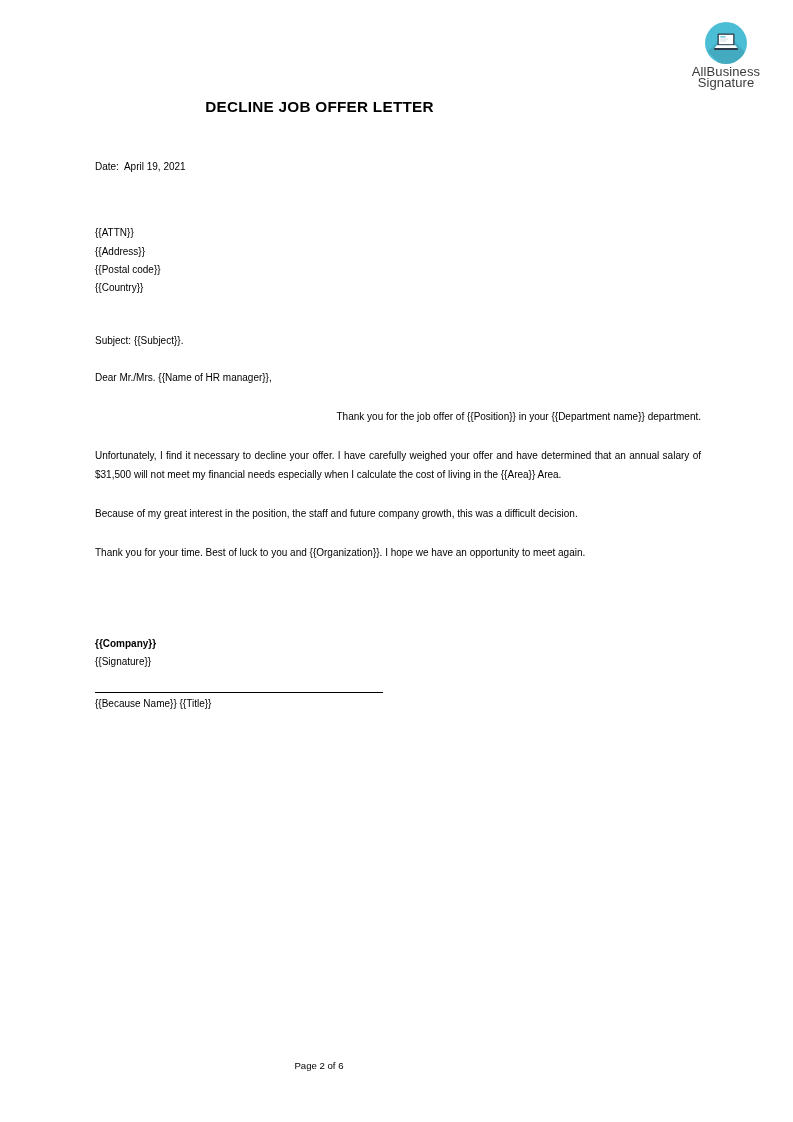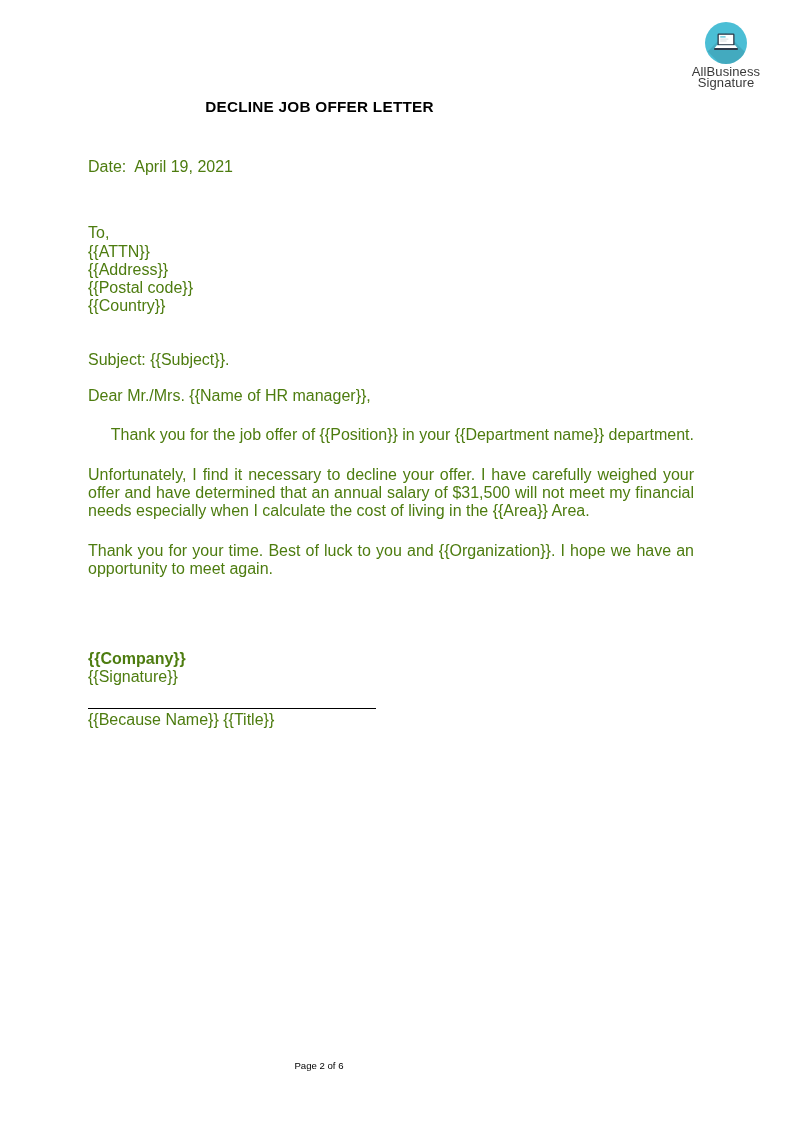--- a/index.html
+++ b/index.html
@@ -72,26 +72,26 @@
     text-align: center;
     font-size: 15.3px;
     font-weight: bold;
     letter-spacing: 0.25px;
     color: #000;
   }
 
   
   .body-col {
     position: absolute;
-    left: 88px;
+    left: 95px;
     top: 158px;
     width: 606px;
-    font-size: 16px;
+    font-size: 10px;
     line-height: 18.3px;
-    color: #4d7c0f;
+    color: #000000;
   }
   .line-date { margin: 0; }
 
   .addr-block {
     margin: 0;
     padding-top: 48px;
   }
   .addr-block div { white-space: pre; }
 
   .subject-line { margin: 0; padding-top: 35px; }
@@ -156,33 +156,33 @@
 
   <div class="doc-title">DECLINE JOB OFFER LETTER</div>
 
   <div class="body-col">
 
     <div class="line-date">
       <span>Date:</span><span>&nbsp; </span><span>April 19, 2021</span>
     </div>
 
     <div class="addr-block">
-      <div>To,</div>
       <div>{{ATTN}}</div>
       <div>{{Address}}</div>
       <div>{{Postal code}}</div>
       <div>{{Country}}</div>
     </div>
 
     <div class="subject-line">Subject: {{Subject}}.</div>
 
     <div class="salutation">Dear Mr./Mrs. {{Name of HR manager}},</div>
 
     <p class="para nojustify">Thank you for the job offer of {{Position}} in your {{Department name}} department.</p>
     <p class="para">Unfortunately, I find it necessary to decline your offer. I have carefully weighed your offer and have determined that an annual salary of $31,500 will not meet my financial needs especially when I calculate the cost of living in the {{Area}} Area.</p>
+    <p class="para">Because of my great interest in the position, the staff and future company growth, this was a difficult decision.</p>
     <p class="para">Thank you for your time. Best of luck to you and {{Organization}}. I hope we have an opportunity to meet again.</p>
 
 
     <div class="sig-block">
       <div class="sig-company">{{Company}}</div>
       <div class="sig-name">{{Signature}}</div>
       <div class="sig-rule"></div>
       <div class="sig-formal">{{Because Name}} {{Title}}</div>
     </div>
 

